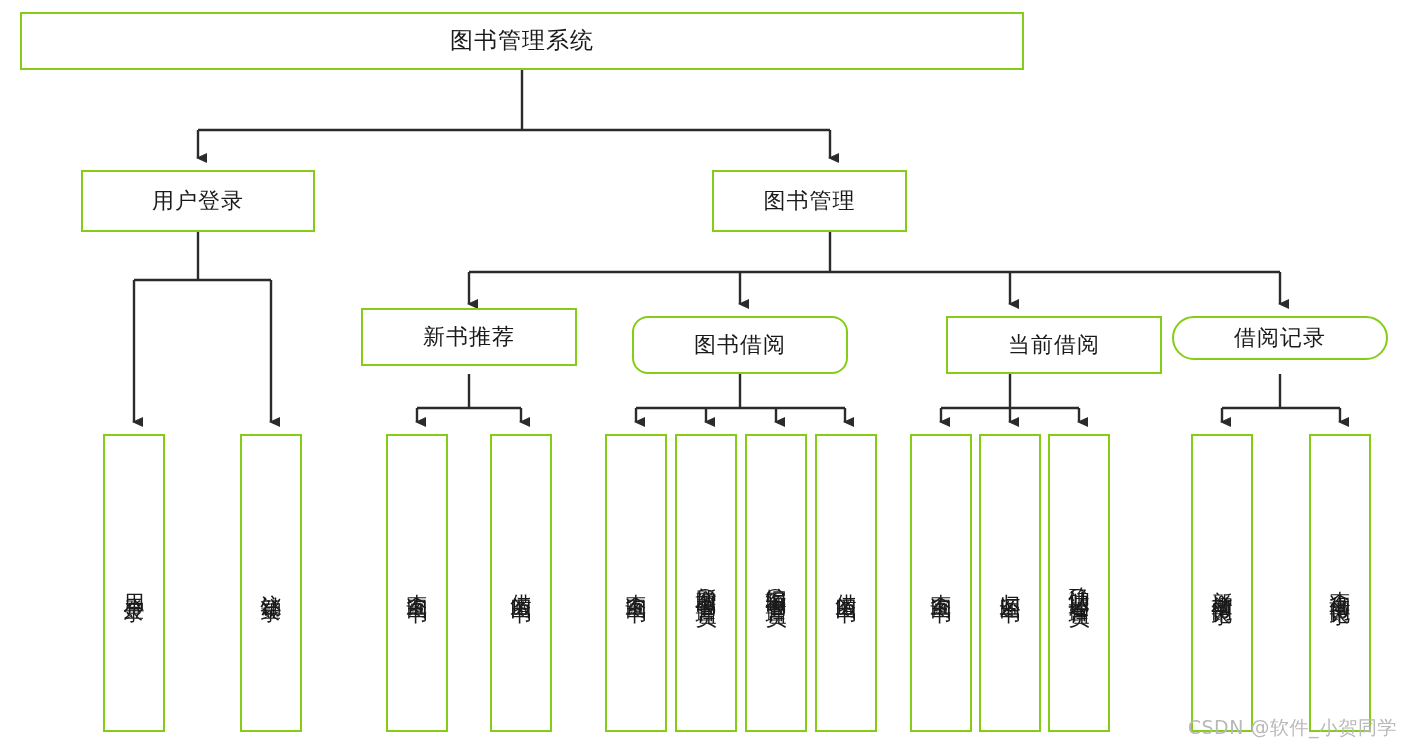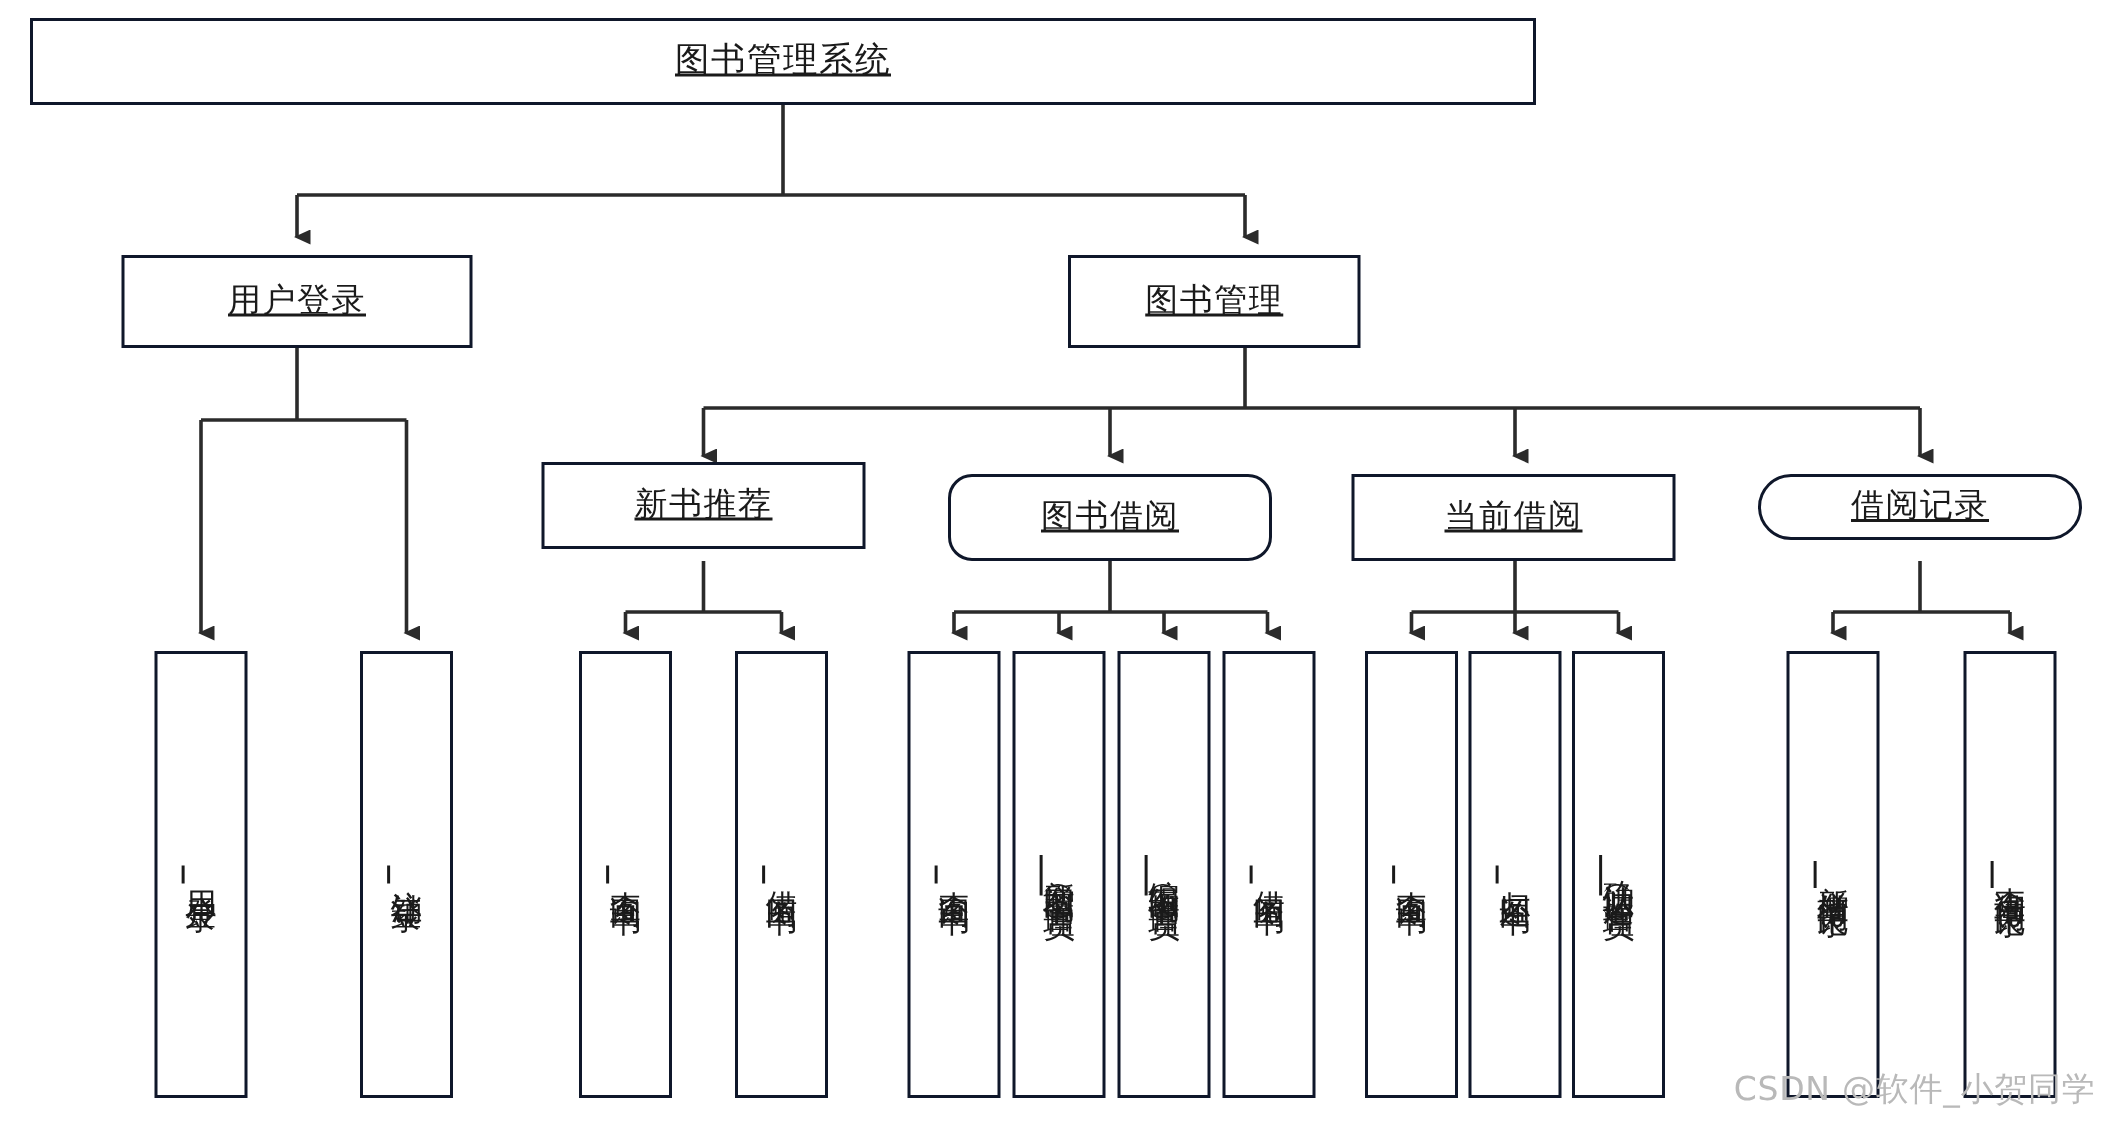--- a/index.html
+++ b/index.html
@@ -13,27 +13,26 @@
   #canvas {
     position: relative;
     width: 1405px;
     height: 747px;
     background: #ffffff;
     overflow: hidden;
   }
   .node {
     position: absolute;
     box-sizing: border-box;
-    border: 2px solid #0f172a;
+    border: 2px solid #84cc16;
     background: #ffffff;
     display: flex;
     align-items: center;
     justify-content: center;
     color: #1a1a1a;
-    text-decoration: underline;
   }
   .node.h {
     font-size: 22px;
     letter-spacing: 1px;
     line-height: 1.2;
   }
   .node.root {
     font-size: 23px;
   }
   .node.v {
@@ -56,21 +55,21 @@
     left: 0;
     top: 0;
     width: 1405px;
     height: 747px;
     pointer-events: none;
   }
   .watermark {
     position: absolute;
     right: 8px;
     bottom: 6px;
-    font-size: 22px;
+    font-size: 19px;
     color: #b9b9b9;
     letter-spacing: 0.5px;
     white-space: nowrap;
   }
 </style>
 </head>
 <body>
 
 <div id="canvas">
 
@@ -135,21 +134,21 @@
   <div class="node h" style="left:712px;top:170px;width:195px;height:62px;">
     <span>图书管理</span>
   </div>
 
   <div class="node h" style="left:361px;top:308px;width:216px;height:58px;">
     <span>新书推荐</span>
   </div>
   <div class="node h" style="left:632px;top:316px;width:216px;height:58px;border-radius:16px;">
     <span>图书借阅</span>
   </div>
-  <div class="node h" style="left:901px;top:316px;width:216px;height:58px;text-align:right;">
+  <div class="node h" style="left:946px;top:316px;width:216px;height:58px;text-align:right;">
     <span>当前借阅</span>
   </div>
   <div class="node h" style="left:1172px;top:316px;width:216px;height:44px;border-radius:27px;">
     <span>借阅记录</span>
   </div>
 
   <div class="node v" style="left:103px;top:434px;width:62px;height:298px;">
     <span class="vtext">用户登录</span>
   </div>
   <div class="node v" style="left:240px;top:434px;width:62px;height:298px;">

